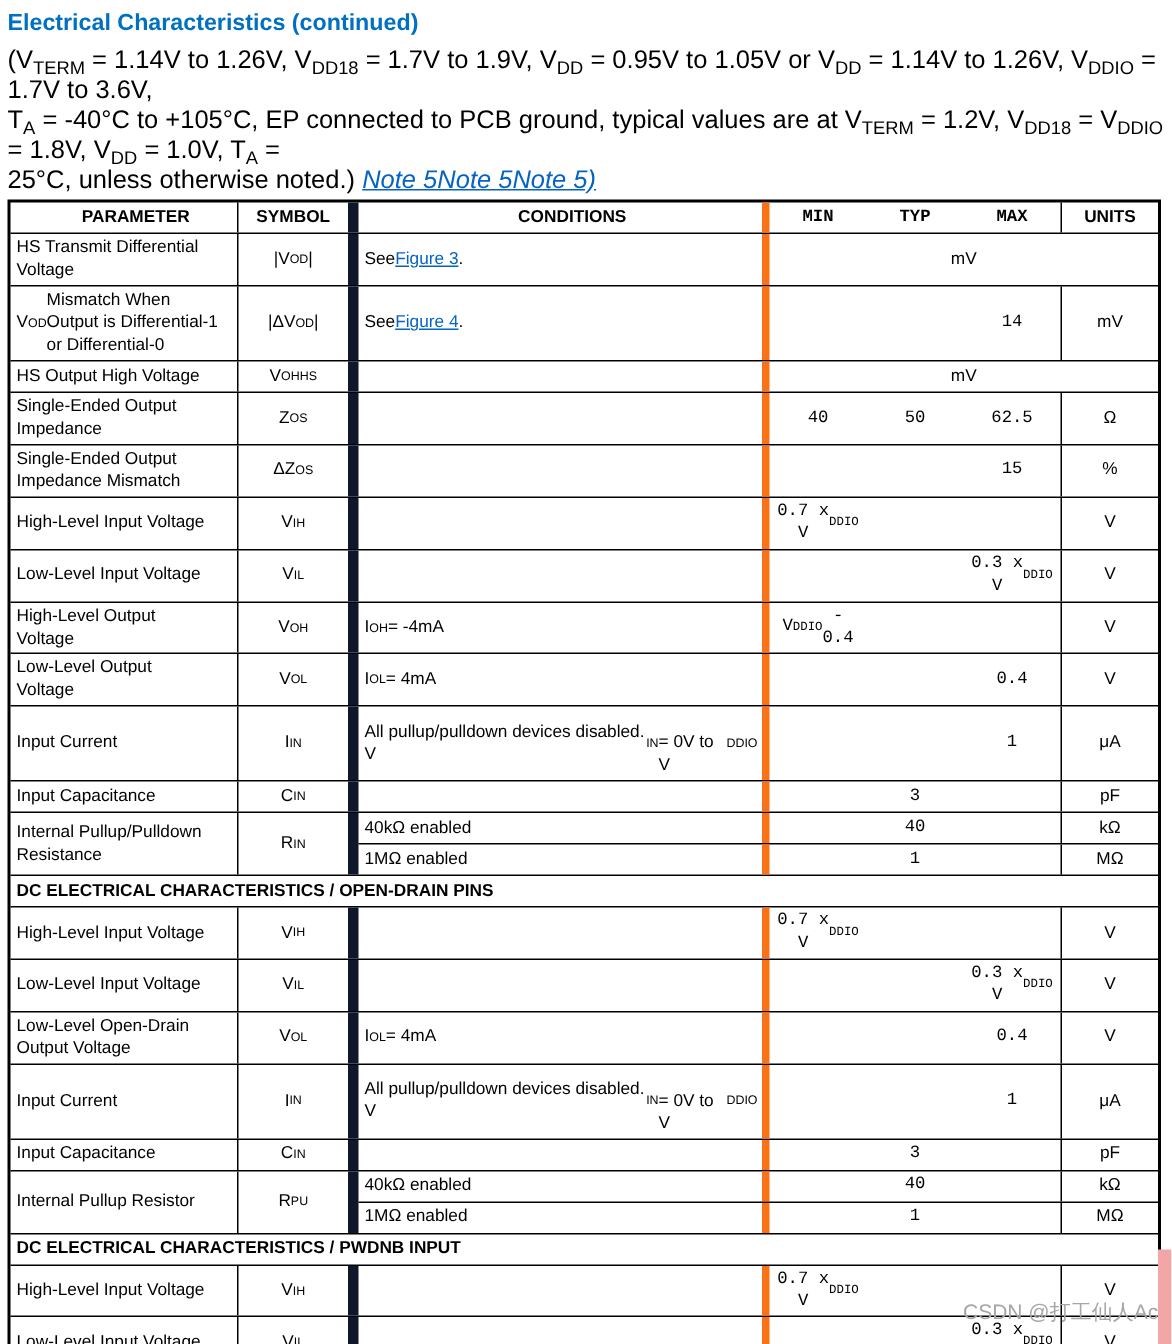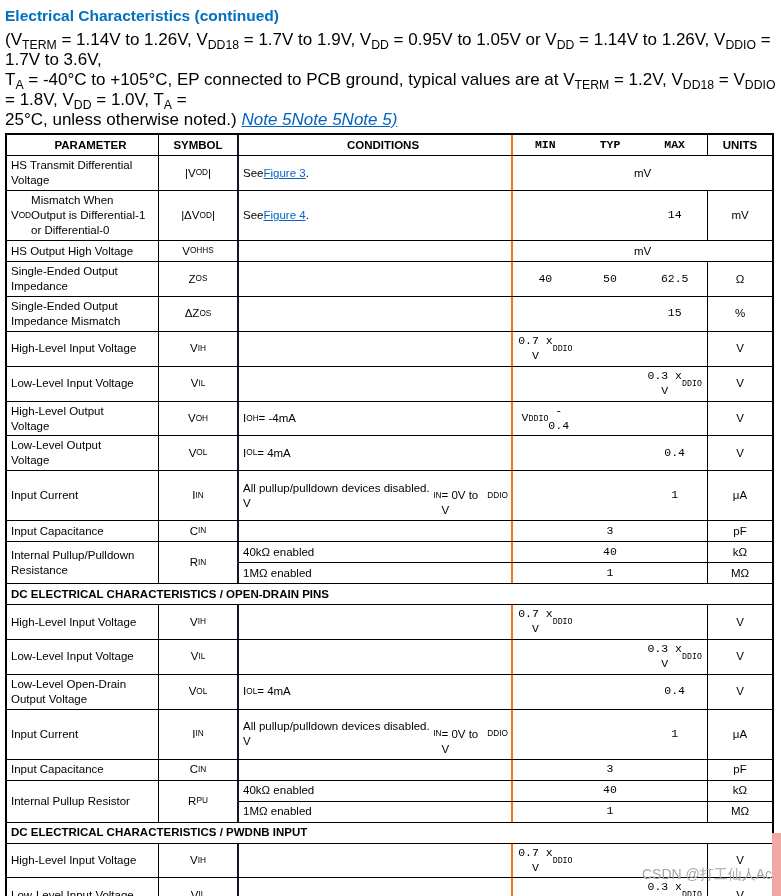--- a/index.html
+++ b/index.html
@@ -27,25 +27,25 @@
   .intro .link{font-style:italic;}
   sub{font-size:0.72em;vertical-align:sub;line-height:0;}
   .ec-table{width:769px;border:2px solid #000;background:#fff;}
   .trow{display:flex;border-bottom:1px solid #000;align-items:stretch;}
   .trow:last-child{border-bottom:none;}
   .cell{
     display:flex;align-items:center;font-size:11.5px;line-height:1.3;
     padding:2px 3px;min-height:20px;
   }
   .c-param{width:152px;border-right:1px solid #000;padding-left:4px;text-align:left;}
-  .c-symbol{width:80px;border-right:2px solid #0f172a;justify-content:center;text-align:center;}
+  .c-symbol{width:80px;border-right:7px solid #0f172a;justify-content:center;text-align:center;}
   .c-lines{flex:1;display:flex;flex-direction:column;}
   .lrow{display:flex;flex:1;align-items:stretch;}
   .lrow + .lrow{border-top:1px solid #000;}
-  .c-cond{width:274px;border-right:2px solid #f97316;padding-left:4px;text-align:left;}
+  .c-cond{width:274px;border-right:5px solid #f97316;padding-left:4px;text-align:left;}
   .c-vals{width:195px;border-right:1px solid #000;display:flex;align-items:center;padding:0;font-family:Liberation Mono, monospace;}
   .v{
     width:65px;display:flex;align-items:center;justify-content:center;
     text-align:center;font-size:11.5px;line-height:1.3;padding:2px 1px;min-height:20px;
   }
   .c-units{flex:1;justify-content:center;text-align:center;}
   .h .cell,.h .v{font-weight:bold;}
   .hc{justify-content:center;text-align:center;padding-left:19px;}
   .section-row .section-label{font-weight:bold;width:100%;padding-left:4px;}
   .watermark{

